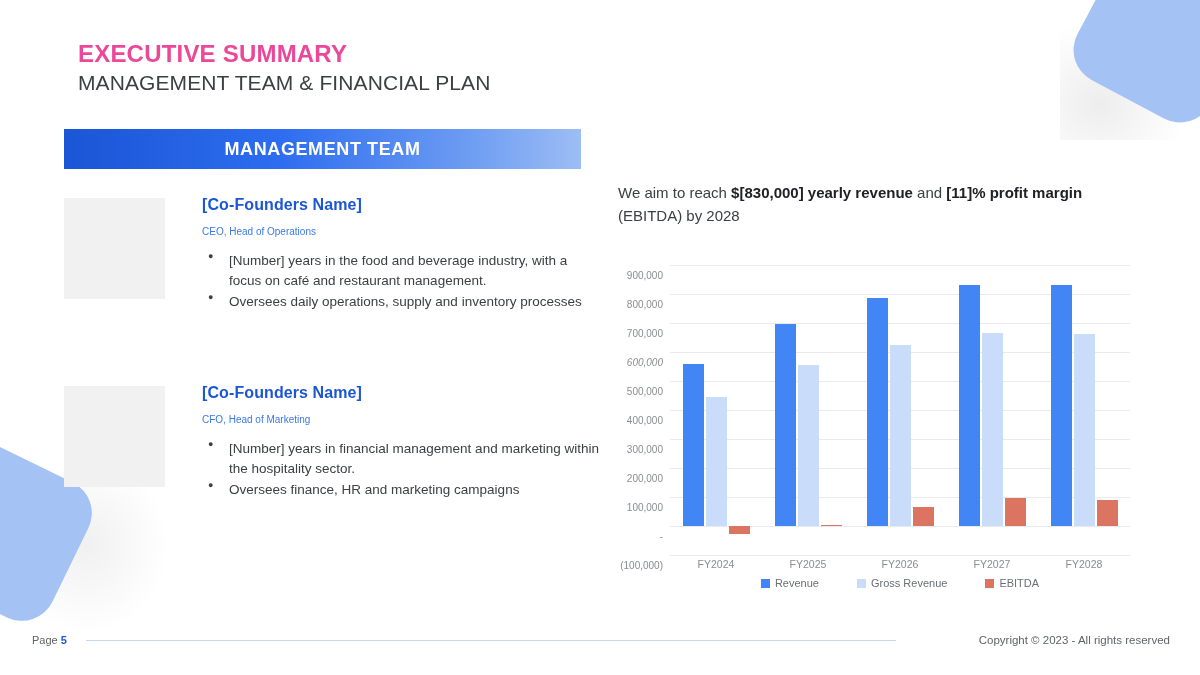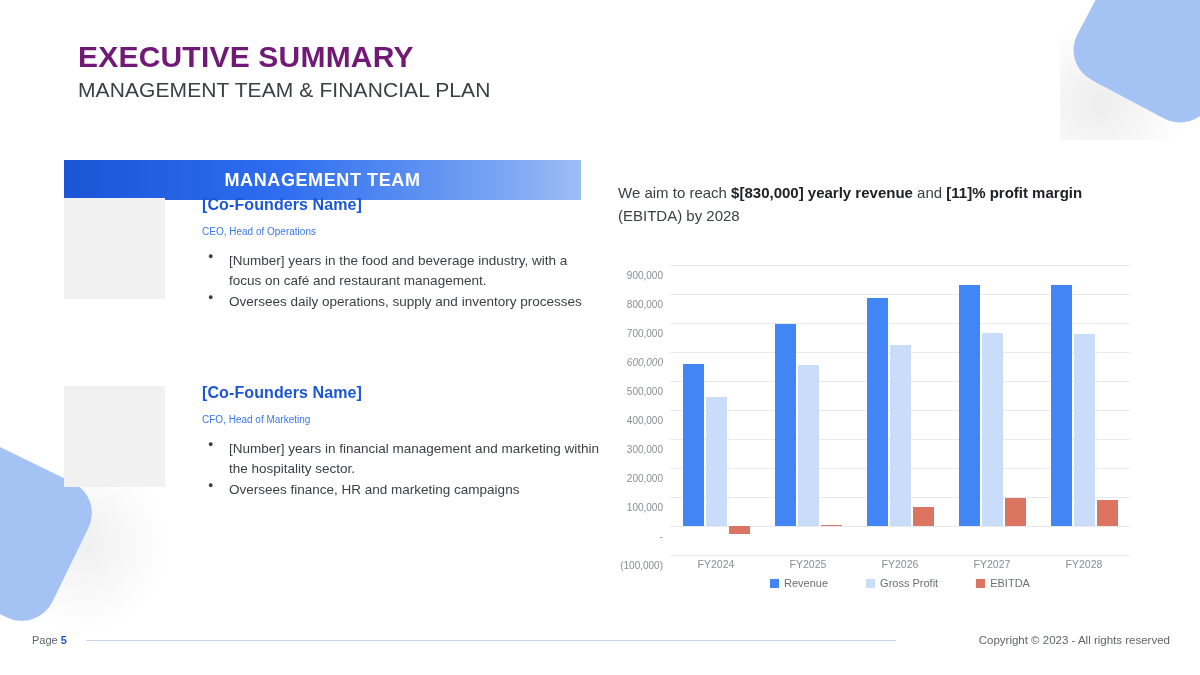--- a/index.html
+++ b/index.html
@@ -59,23 +59,23 @@
   }
 
   
   .title-block {
     position: absolute;
     left: 78px;
     top: 40px;
     z-index: 3;
   }
   .title-main {
-    font-size: 30px;
+    font-size: 24px;
     font-weight: bold;
-    color: #701a75;
+    color: #ec4899;
     letter-spacing: 0.2px;
     line-height: 1.15;
   }
   .title-sub {
     font-size: 21px;
     font-weight: normal;
     color: #3c4043;
     letter-spacing: 0.1px;
     margin-top: 3px;
     line-height: 1.15;
@@ -90,21 +90,21 @@
     align-items: center;
     justify-content: center;
     z-index: 3;
   }
   .sec-bar span {
     color: #ffffff;
     font-size: 18px;
     font-weight: bold;
     letter-spacing: 0.6px;
   }
-  #bar-left  { left: 64px;  top: 129px; width: 517px; margin-top: 31px; }
+  #bar-left  { left: 64px;  top: 129px; width: 517px; }
   #bar-right { left: 614px; top: 129px; width: 517px; }
 
   
   .person {
     position: absolute;
     z-index: 3;
   }
   #person-1 { left: 64px; top: 196px; }
   #person-2 { left: 64px; top: 384px; }
   .person-photo {
@@ -379,21 +379,21 @@
         <div class="xlabel" style="left: 322px;">FY2027</div>
         <div class="xlabel" style="left: 414px;">FY2028</div>
       </div>
     <div id="legend">
         <div class="leg-item">
           <span class="swatch" style="background: rgb(66, 133, 244);"></span>
           <span>Revenue</span>
         </div>
         <div class="leg-item">
           <span class="swatch" style="background: rgb(201, 220, 250);"></span>
-          <span>Gross Profit</span>
+          <span>Gross Revenue</span>
         </div>
         <div class="leg-item">
           <span class="swatch" style="background: rgb(220, 116, 98);"></span>
           <span>EBITDA</span>
         </div>
       </div>
   </div>
 
   <div id="footer">
     <div id="page-label">

